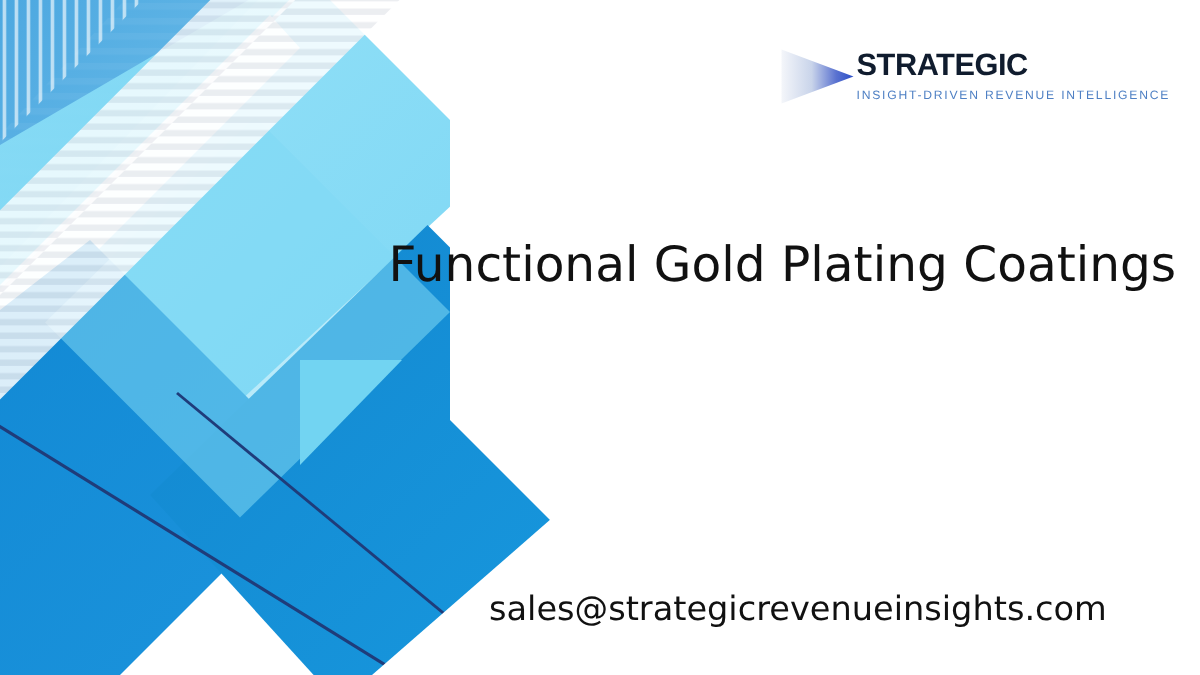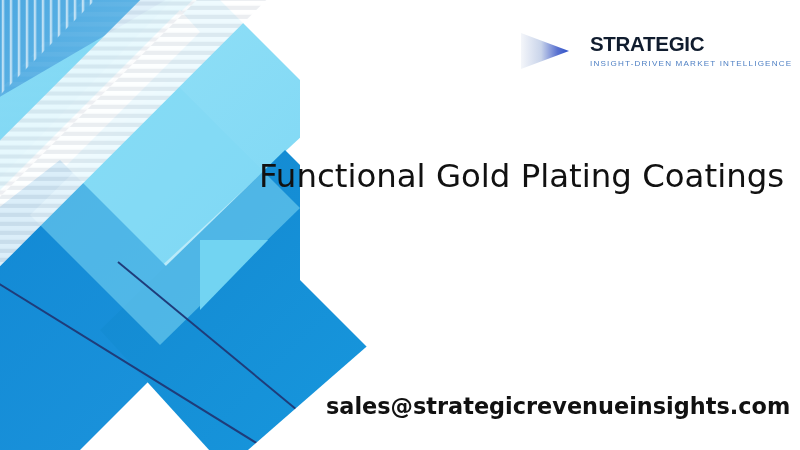--- a/index.html
+++ b/index.html
@@ -27,21 +27,21 @@
     pointer-events: none;
   }
 
   
   #logo {
     position: absolute;
     left: 519px;
     top: 30px;
     display: flex;
     align-items: center;
-    gap: 19px;
+    gap: 0;
   }
   #logo-mark {
     width: 52px;
     height: 42px;
     flex: none;
     display: block;
   }
   #logo-text {
     display: flex;
     flex-direction: column;
@@ -83,21 +83,20 @@
   
   #email {
     position: absolute;
     left: 326px;
     top: 393px;
     font-family: "DejaVu Sans", sans-serif;
     font-size: 22.4px;
     line-height: 26px;
     color: #111111;
     white-space: nowrap;
-    font-weight: bold;
   }
 </style>
 </head>
 <body>
 
 <div id="slide">
 
   <div id="artwork">
     <svg width="800" height="450" viewBox="0 0 800 450">
       <defs>
@@ -229,21 +228,21 @@
           <stop offset="0" stop-color="#f4f6fa"></stop>
           <stop offset="0.42" stop-color="#c9d4ea"></stop>
           <stop offset="0.76" stop-color="#5a72d0"></stop>
           <stop offset="1" stop-color="#2b4fc8"></stop>
         </linearGradient>
       </defs>
       <path d="M2 3 L2 39 L50 21 Z" fill="url(#chevGrad)"></path>
     </svg>
     <div id="logo-text">
       <div class="logo-line">STRATEGIC</div>
-      <div id="logo-tagline">INSIGHT-DRIVEN MARKET INTELLIGENCE</div>
+      <div id="logo-tagline">INSIGHT-DRIVEN REVENUE INTELLIGENCE</div>
     </div>
   </div>
 
   <div id="title">Functional Gold Plating Coatings</div>
 
   <div id="email">sales@strategicrevenueinsights.com</div>
 
 </div>
 
 </body></html>

